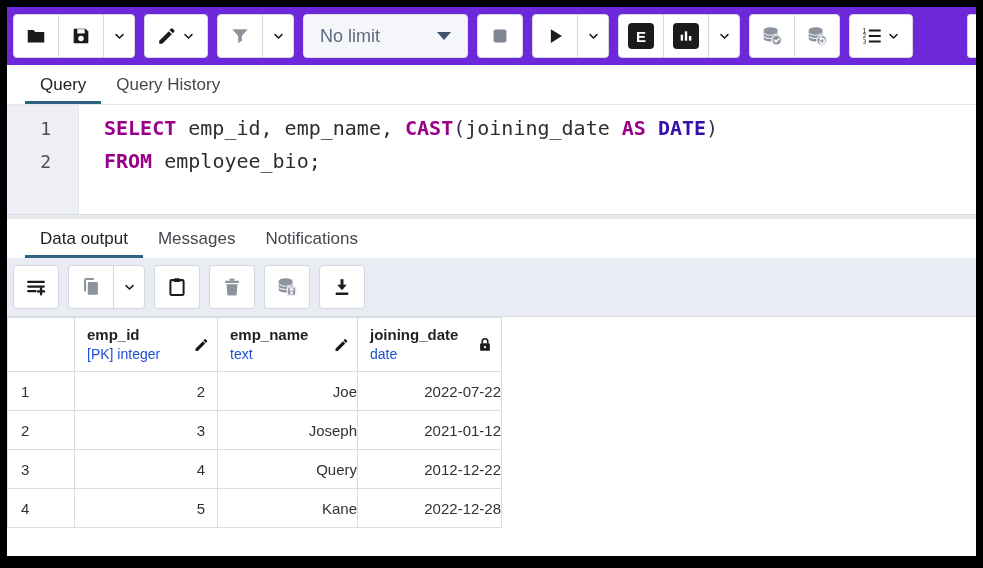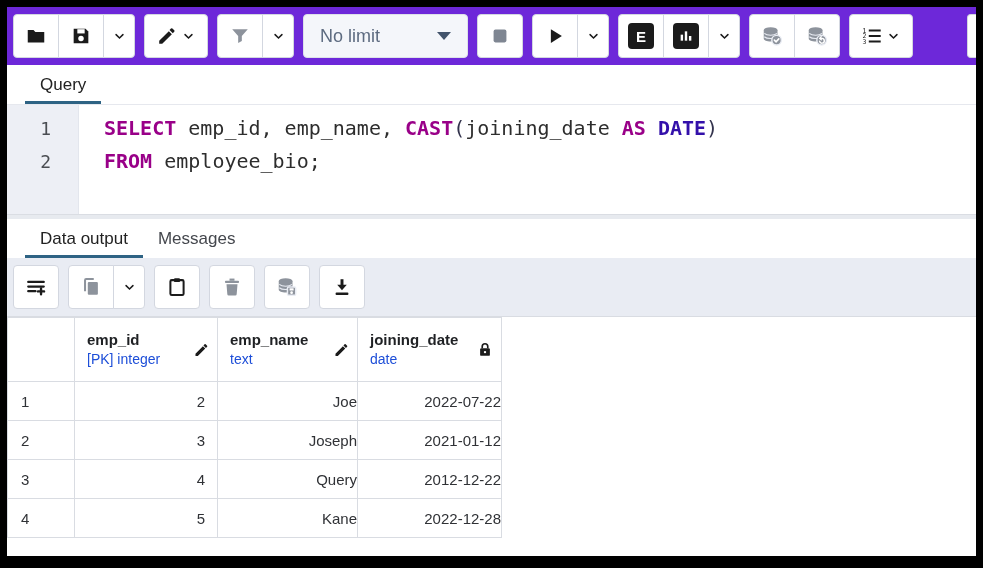--- a/index.html
+++ b/index.html
@@ -72,21 +72,21 @@
   .dtoolbar { background:#e9ecf3; height:58px; display:flex; align-items:center;
               padding:0 6px; gap:9px; flex:0 0 auto; }
 
   
   .gridwrap { background:#fff; flex:1; border-top:1px solid #d9dce2; overflow:hidden; }
   table.grid { border-collapse:collapse; table-layout:fixed; }
   .grid col.c-num { width:67px; } .grid col.c-0 { width:143px; }
   .grid col.c-1 { width:140px; }  .grid col.c-2 { width:144px; }
   .grid th, .grid td { border:1px solid #d9dce2; font-size:15px; color:#303236;
                        vertical-align:middle; }
-  .grid thead th { height:64px; text-align:left; padding:4px 26px 4px 12px;
+  .grid thead th { height:54px; text-align:left; padding:4px 26px 4px 12px;
                    position:relative; background:#fff; font-weight:normal; }
   .colname { font-weight:bold; font-size:15px; color:#1f2124; display:block; line-height:20px; }
   .coltype { font-size:14px; color:#1d4ed8; display:block; line-height:19px; }
   .colicon { position:absolute; right:7px; top:50%; transform:translateY(-50%); color:#1b1b1b; }
   .grid td { height:39px; }
   .grid td.rownum { padding-left:13px; text-align:left; }
   .grid td.c0 { text-align:right; padding-right:12px; }
   .grid td.c1, .grid td.c2 { text-align:right; padding-left:12px; }
 </style>
 </head>
@@ -229,20 +229,23 @@
       </div>
     </div>
 
     <div class="sliver"></div>
   </div>
 
   <div class="tabbar editor">
     <div class="tab active">
       <span>Query</span>
     </div>
+    <div class="tab">
+      <span>Query History</span>
+    </div>
   </div>
 
   <div class="editor">
     <div class="gutter">
         <div class="ln">1</div>
         <div class="ln">2</div>
       </div>
     <div class="code">
         <div class="code-line"><span class="tok-kw">SELECT</span><span class="tok-pln"> emp_id, emp_name, </span><span class="tok-kw">CAST</span><span class="tok-pun">(</span><span class="tok-pln">joining_date </span><span class="tok-kw">AS</span><span class="tok-pln"> </span><span class="tok-typ">DATE</span><span class="tok-pun">)</span></div>
         <div class="code-line"><span class="tok-kw">FROM</span><span class="tok-pln"> employee_bio;</span></div>
@@ -250,20 +253,23 @@
   </div>
 
   <div class="hsep"></div>
 
   <div class="tabbar output">
     <div class="tab active">
       <span>Data output</span>
     </div>
     <div class="tab">
       <span>Messages</span>
+    </div>
+    <div class="tab">
+      <span>Notifications</span>
     </div>
   </div>
 
   <div class="dtoolbar">
     <div class="btn-group">
       <div class="tbtn">
         <svg class="ic dark" viewBox="0 0 24 24">
           <g stroke="currentColor" stroke-width="2.4" stroke-linecap="round">
               <path d="M3.5 6.5h17M3.5 11.5h17M3.5 16.5h8"></path>
             </g>

